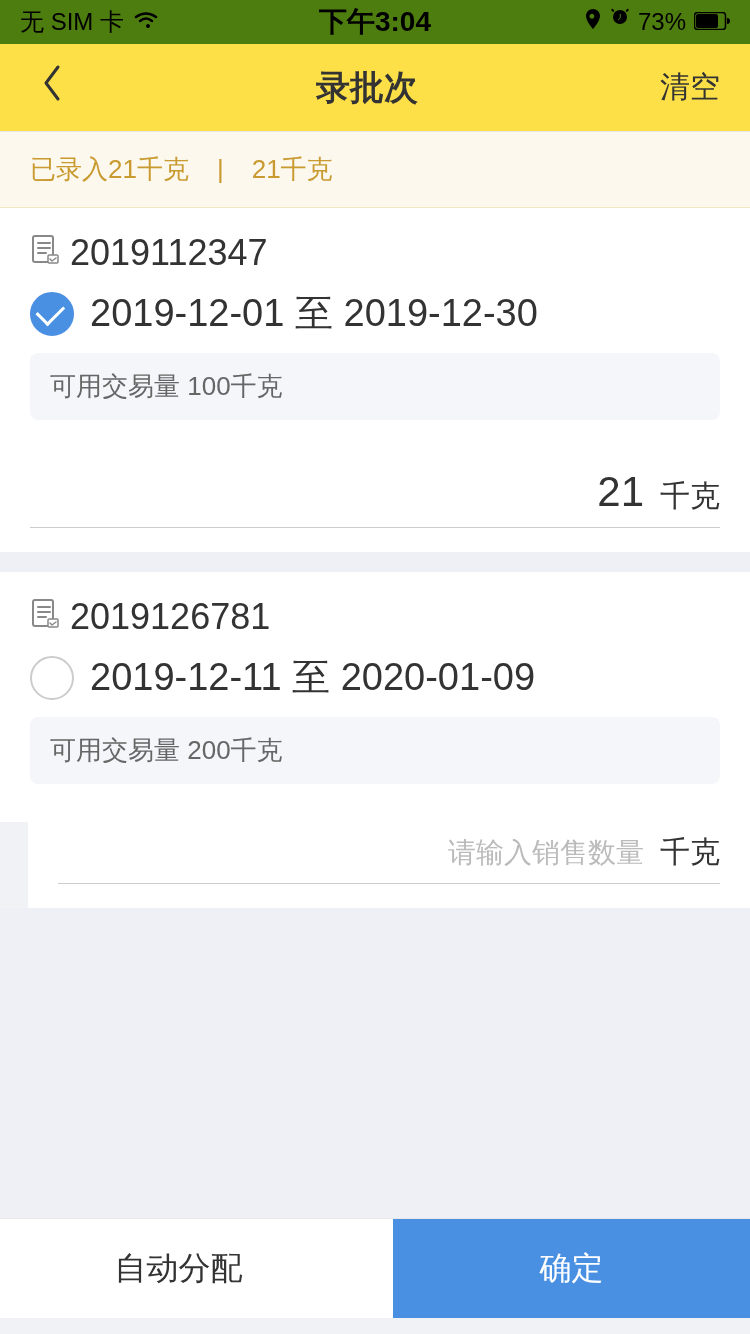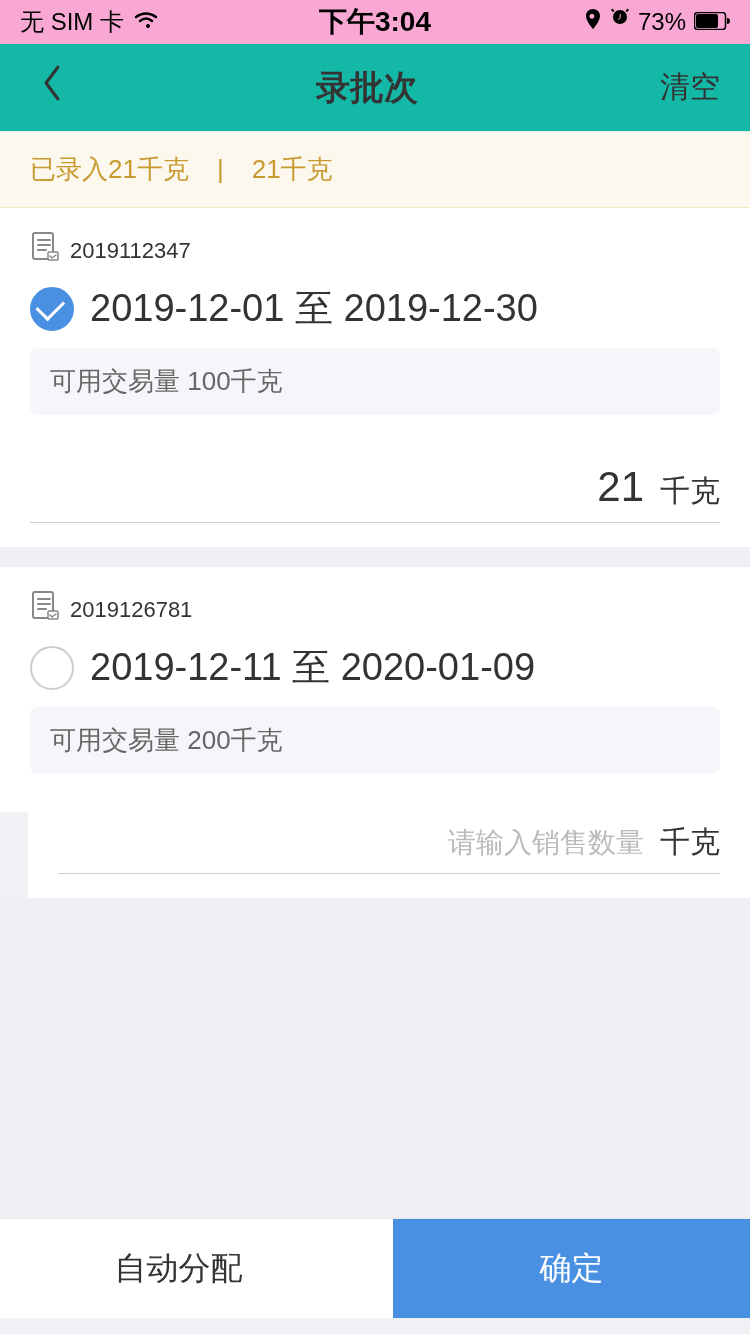--- a/index.html
+++ b/index.html
@@ -10,21 +10,21 @@
       font-family: -apple-system, "PingFang SC", "Helvetica Neue", Arial, sans-serif;
       background: #f0f2f5;
       font-size: 28px;
       color: #333;
     }
 
     
     .status-bar {
       width: 750px;
       height: 44px;
-      background: #f9a8d4;
+      background: #4d7c0f;
       display: flex;
       align-items: center;
       justify-content: space-between;
       padding: 0 20px;
       font-size: 24px;
       color: #000;
     }
     .status-left {
       display: flex;
       align-items: center;
@@ -42,21 +42,21 @@
       display: flex;
       align-items: center;
       gap: 8px;
       font-size: 24px;
     }
 
     
     .nav-bar {
       width: 750px;
       height: 88px;
-      background: #14b8a6;
+      background: #fde047;
       display: flex;
       align-items: center;
       justify-content: space-between;
       padding: 0 30px;
       border-bottom: 1px solid #e8e8e8;
     }
     .nav-back {
       font-size: 36px;
       color: #333;
       cursor: pointer;
@@ -112,21 +112,21 @@
       display: flex;
       align-items: center;
       gap: 10px;
       margin-bottom: 14px;
     }
     .batch-icon {
       color: #888;
       font-size: 28px;
     }
     .batch-id {
-      font-size: 22px;
+      font-size: 36px;
       color: #333;
       font-weight: 500;
     }
 
     .batch-date-row {
       display: flex;
       align-items: center;
       gap: 16px;
       margin-bottom: 14px;
     }

